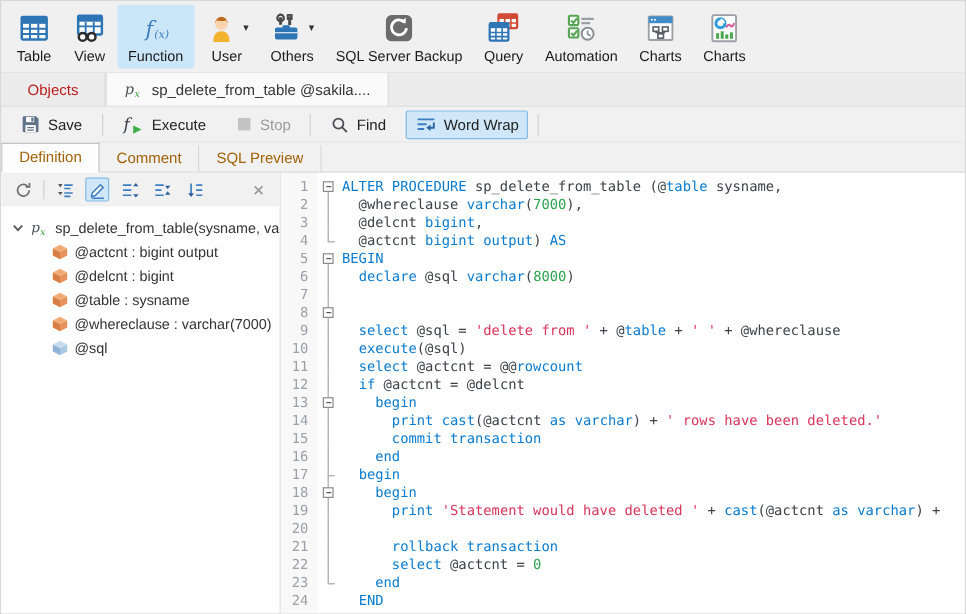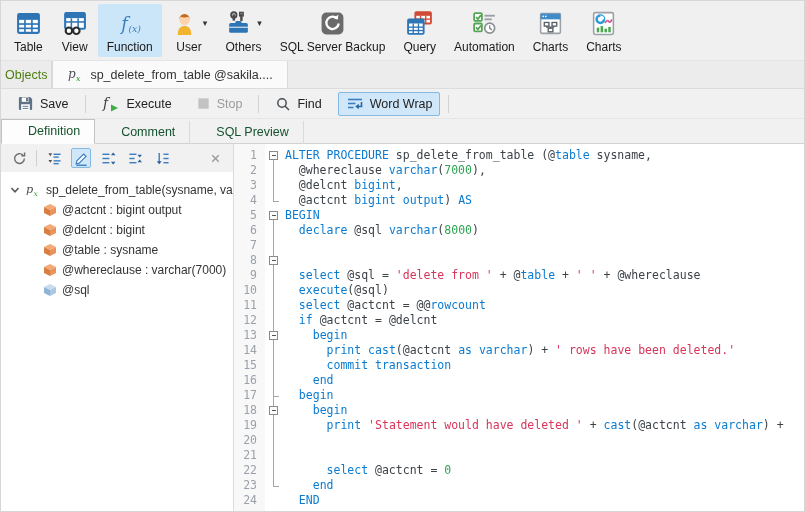--- a/index.html
+++ b/index.html
@@ -11,31 +11,31 @@
   }
   
   .main-toolbar{height:60px;background:#f0f0f0;display:flex;align-items:flex-start;padding:3px 4px 0 4px;border-bottom:1px solid #e4e4e4;}
   .tb-item{display:flex;flex-direction:column;align-items:center;gap:2px;padding:4px 9px 3px 9px;border-radius:2px;cursor:default;min-width:46px;}
   .tb-item.selected{background:#cbe6f8;}
   .tb-iconrow{display:flex;align-items:center;height:30px;}
   .tb-caret{font-size:9px;color:#333;margin-left:5px;line-height:1;}
   .tb-label{font-size:12px;color:#1a1a1a;white-space:nowrap;}
   
   .doc-tabs{height:28px;background:#ececec;display:flex;align-items:stretch;border-bottom:1px solid #dcdcdc;}
-  .doc-tab{display:flex;align-items:center;justify-content:center;padding:0 4px;font-size:12.5px;color:#4d7c0f;border-right:1px solid #d9d9d9;}
+  .doc-tab{display:flex;align-items:center;justify-content:center;padding:0 22px;font-size:12.5px;color:#b91c1c;border-right:1px solid #d9d9d9;}
   .doc-tab.active{background:#fafafa;color:#333;border-left:1px solid #d9d9d9;gap:6px;padding:0 14px;}
   
   .edit-toolbar{height:30px;background:#f1f1f1;display:flex;align-items:center;padding:0 8px;gap:8px;border-bottom:1px solid #e6e6e6;}
   .et-btn{display:flex;align-items:center;gap:6px;font-size:12.5px;color:#222;padding:3px 7px;border:1px solid transparent;border-radius:2px;}
   .et-btn.disabled{color:#9b9b9b;}
   .et-btn.toggled{background:#cfe7f8;border:1px solid #84b9e2;}
   .et-sep{width:1px;height:18px;background:#d2d2d2;}
   
   .page-tabs{height:25px;background:#f1f1f1;display:flex;align-items:flex-end;padding-left:0;border-bottom:1px solid #d2d2d2;}
-  .pg-tab{font-size:12.5px;color:#14532d;padding:4px 14px 5px 26px;border-right:1px solid #dadada;margin-bottom:-1px;}
+  .pg-tab{font-size:12.5px;color:#a16207;padding:4px 14px 5px 14px;border-right:1px solid #dadada;margin-bottom:-1px;}
   .pg-tab.active{background:#fdfdfd;border:1px solid #c2c2c2;border-bottom:1px solid #fdfdfd;}
   
   .content{display:flex;height:368px;background:#fff;}
   .sidebar{width:233px;flex:none;background:#fff;border-right:1px solid #dcdcdc;display:flex;flex-direction:column;}
   .side-toolbar{height:28px;background:#f1f1f1;display:flex;align-items:center;gap:7px;padding:0 8px;flex:none;}
   .si{display:flex;align-items:center;justify-content:center;width:20px;height:20px;border:1px solid transparent;border-radius:2px;}
   .si.toggled{background:#cfe7f8;border:1px solid #84b9e2;}
   .si-sep{width:1px;height:16px;background:#cfcfcf;}
   .tree{padding-top:8px;overflow:hidden;}
   .tree-row{display:flex;align-items:center;height:20px;gap:5px;font-size:12px;color:#333;white-space:nowrap;overflow:hidden;}
@@ -462,20 +462,20 @@
         <div class="code-line"><span class="ln">11</span><span class="fold"><i class="fu"></i><i class="fd"></i></span><span class="cd"><span class="tk-i">  </span><span class="tk-k">select</span><span class="tk-i"> @actcnt = @@</span><span class="tk-k">rowcount</span></span></div>
         <div class="code-line"><span class="ln">12</span><span class="fold"><i class="fu"></i><i class="fd"></i></span><span class="cd"><span class="tk-i">  </span><span class="tk-k">if</span><span class="tk-i"> @actcnt = @delcnt</span></span></div>
         <div class="code-line"><span class="ln">13</span><span class="fold"><i class="fu"></i><i class="fd"></i><i class="fb"><i></i></i></span><span class="cd"><span class="tk-i">    </span><span class="tk-k">begin</span></span></div>
         <div class="code-line"><span class="ln">14</span><span class="fold"><i class="fu"></i><i class="fd"></i></span><span class="cd"><span class="tk-i">      </span><span class="tk-k">print</span><span class="tk-i"> </span><span class="tk-k">cast</span><span class="tk-i">(@actcnt </span><span class="tk-k">as</span><span class="tk-i"> </span><span class="tk-k">varchar</span><span class="tk-i">) + </span><span class="tk-s">' rows have been deleted.'</span></span></div>
         <div class="code-line"><span class="ln">15</span><span class="fold"><i class="fu"></i><i class="fd"></i></span><span class="cd"><span class="tk-i">      </span><span class="tk-k">commit transaction</span></span></div>
         <div class="code-line"><span class="ln">16</span><span class="fold"><i class="fu"></i><i class="fd"></i></span><span class="cd"><span class="tk-i">    </span><span class="tk-k">end</span></span></div>
         <div class="code-line"><span class="ln">17</span><span class="fold"><i class="fu"></i><i class="fd"></i><i class="ft"></i></span><span class="cd"><span class="tk-i">  </span><span class="tk-k">begin</span></span></div>
         <div class="code-line"><span class="ln">18</span><span class="fold"><i class="fu"></i><i class="fd"></i><i class="fb"><i></i></i></span><span class="cd"><span class="tk-i">    </span><span class="tk-k">begin</span></span></div>
         <div class="code-line"><span class="ln">19</span><span class="fold"><i class="fu"></i><i class="fd"></i></span><span class="cd"><span class="tk-i">      </span><span class="tk-k">print</span><span class="tk-i"> </span><span class="tk-s">'Statement would have deleted '</span><span class="tk-i"> + </span><span class="tk-k">cast</span><span class="tk-i">(@actcnt </span><span class="tk-k">as</span><span class="tk-i"> </span><span class="tk-k">varchar</span><span class="tk-i">) +</span></span></div>
         <div class="code-line"><span class="ln">20</span><span class="fold"><i class="fu"></i><i class="fd"></i></span></div>
-        <div class="code-line"><span class="ln">21</span><span class="fold"><i class="fu"></i><i class="fd"></i></span><span class="cd"><span class="tk-i">      </span></span></div>
+        <div class="code-line"><span class="ln">21</span><span class="fold"><i class="fu"></i><i class="fd"></i></span><span class="cd"><span class="tk-i">      </span><span class="tk-k">rollback transaction</span></span></div>
         <div class="code-line"><span class="ln">22</span><span class="fold"><i class="fu"></i><i class="fd"></i></span><span class="cd"><span class="tk-i">      </span><span class="tk-k">select</span><span class="tk-i"> @actcnt = </span><span class="tk-n">0</span></span></div>
         <div class="code-line"><span class="ln">23</span><span class="fold"><i class="fu"></i><i class="ft"></i></span><span class="cd"><span class="tk-i">    </span><span class="tk-k">end</span></span></div>
         <div class="code-line"><span class="ln">24</span><span class="fold"></span><span class="cd"><span class="tk-i">  </span><span class="tk-k">END</span></span></div>
       </div>
 
   </div>
 </div>
 
 </body></html>

